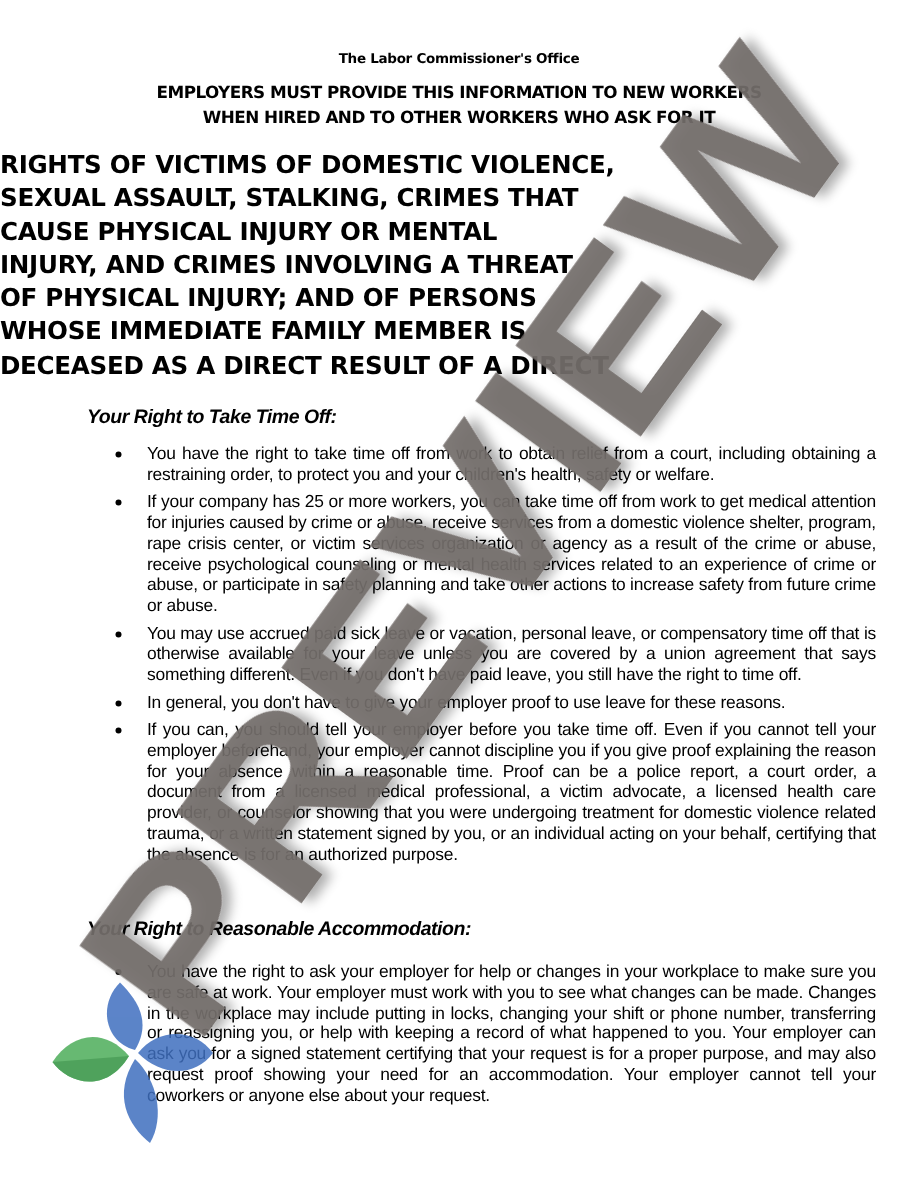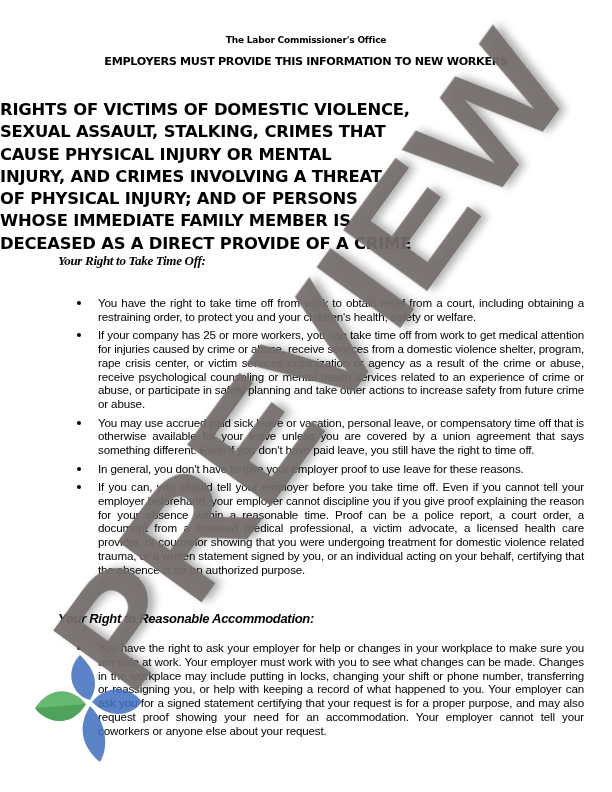--- a/index.html
+++ b/index.html
@@ -19,33 +19,34 @@
 </style>
 </head>
 <body>
 
 <div class="page">
 
   <div class="office">The Labor Commissioner's Office</div>
 
   <div class="notice">
     <div>EMPLOYERS MUST PROVIDE THIS INFORMATION TO NEW WORKERS</div>
+    <div>WHEN HIRED AND TO OTHER WORKERS WHO ASK FOR IT</div>
   </div>
 
   <div class="title">
     <div>RIGHTS OF VICTIMS OF DOMESTIC VIOLENCE,</div>
     <div>SEXUAL ASSAULT, STALKING, CRIMES THAT</div>
     <div>CAUSE PHYSICAL INJURY OR MENTAL</div>
     <div>INJURY, AND CRIMES INVOLVING A THREAT</div>
     <div>OF PHYSICAL INJURY; AND OF PERSONS</div>
     <div>WHOSE IMMEDIATE FAMILY MEMBER IS</div>
-    <div>DECEASED AS A DIRECT PROVIDE OF A CRIME</div>
+    <div>DECEASED AS A DIRECT RESULT OF A DIRECT</div>
   </div>
 
-  <div class="section-h" style="top:253px;font-family:Liberation Serif, serif;">Your Right to Take Time Off:</div>
+  <div class="section-h" style="top:270px;">Your Right to Take Time Off:</div>
   <ul class="bullets" style="top:284px;">
     <li><span class="dot"></span><span>You have the right to take time off from work to obtain relief from a court, including obtaining a restraining order, to protect you and your children's health, safety or welfare.</span></li>
     <li><span class="dot"></span><span>If your company has 25 or more workers, you can take time off from work to get medical attention for injuries caused by crime or abuse, receive services from a domestic violence shelter, program, rape crisis center, or victim services organization or agency as a result of the crime or abuse, receive psychological counseling or mental health services related to an experience of crime or abuse, or participate in safety planning and take other actions to increase safety from future crime or abuse.</span></li>
     <li><span class="dot"></span><span>You may use accrued paid sick leave or vacation, personal leave, or compensatory time off that is otherwise available for your leave unless you are covered by a union agreement that says something different.  Even if you don't have paid leave, you still have the right to time off.</span></li>
     <li><span class="dot"></span><span>In general, you don't have to give your employer proof to use leave for these reasons.</span></li>
     <li><span class="dot"></span><span>If you can, you should tell your employer before you take time off. Even if you cannot tell your employer beforehand, your employer cannot discipline you if you give proof explaining the reason for your absence within a reasonable time.  Proof can be a police report, a court order, a document from a licensed medical professional, a victim advocate, a licensed health care provider, or counselor showing that you were undergoing treatment for domestic violence related trauma, or a written statement signed by you, or an individual acting on your behalf, certifying that the absence is for an authorized purpose.</span></li>
   </ul>
 
   <div class="section-h" style="top:611px;">Your Right to Reasonable Accommodation:</div>
   <ul class="bullets" style="top:629px;">

